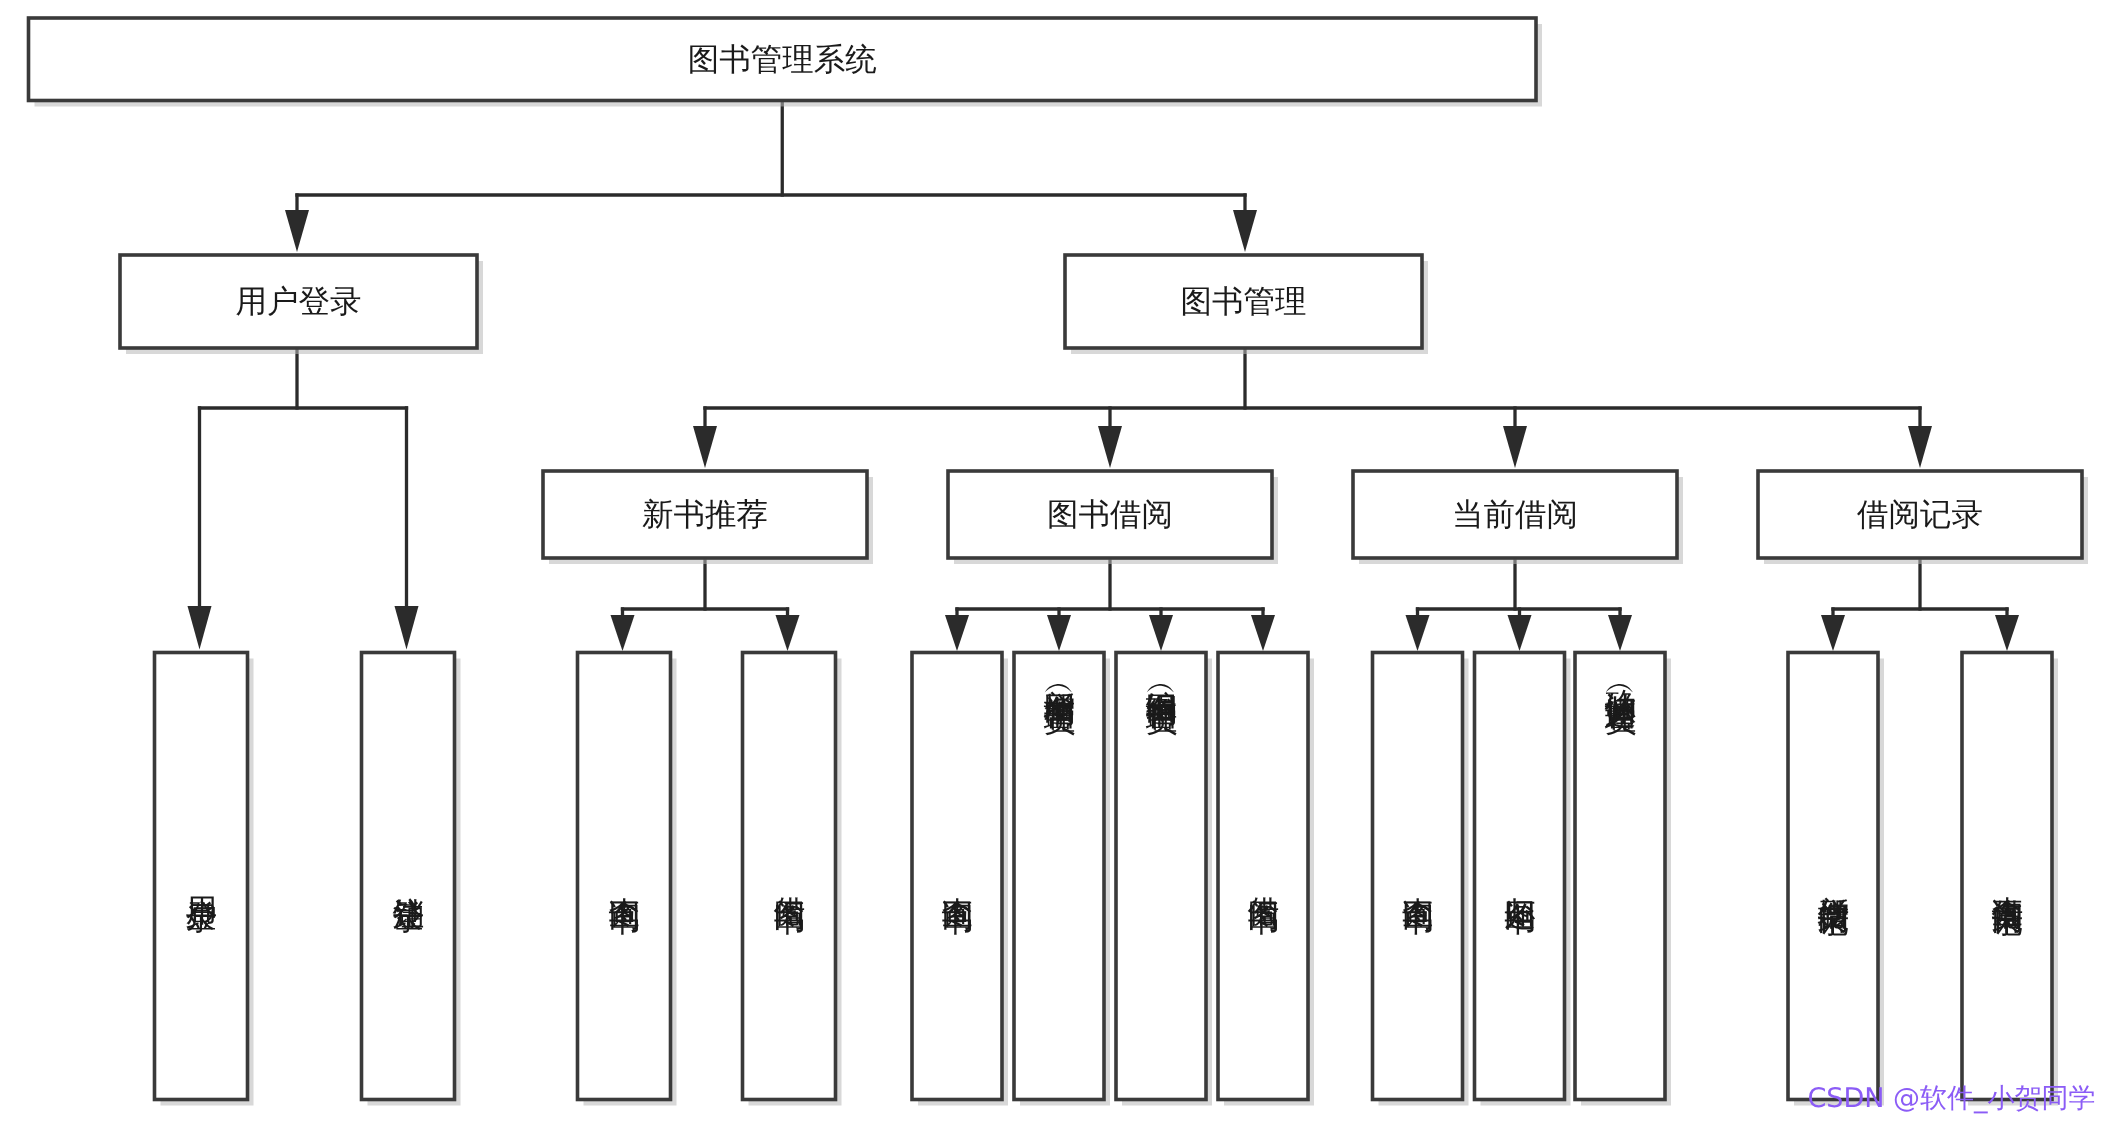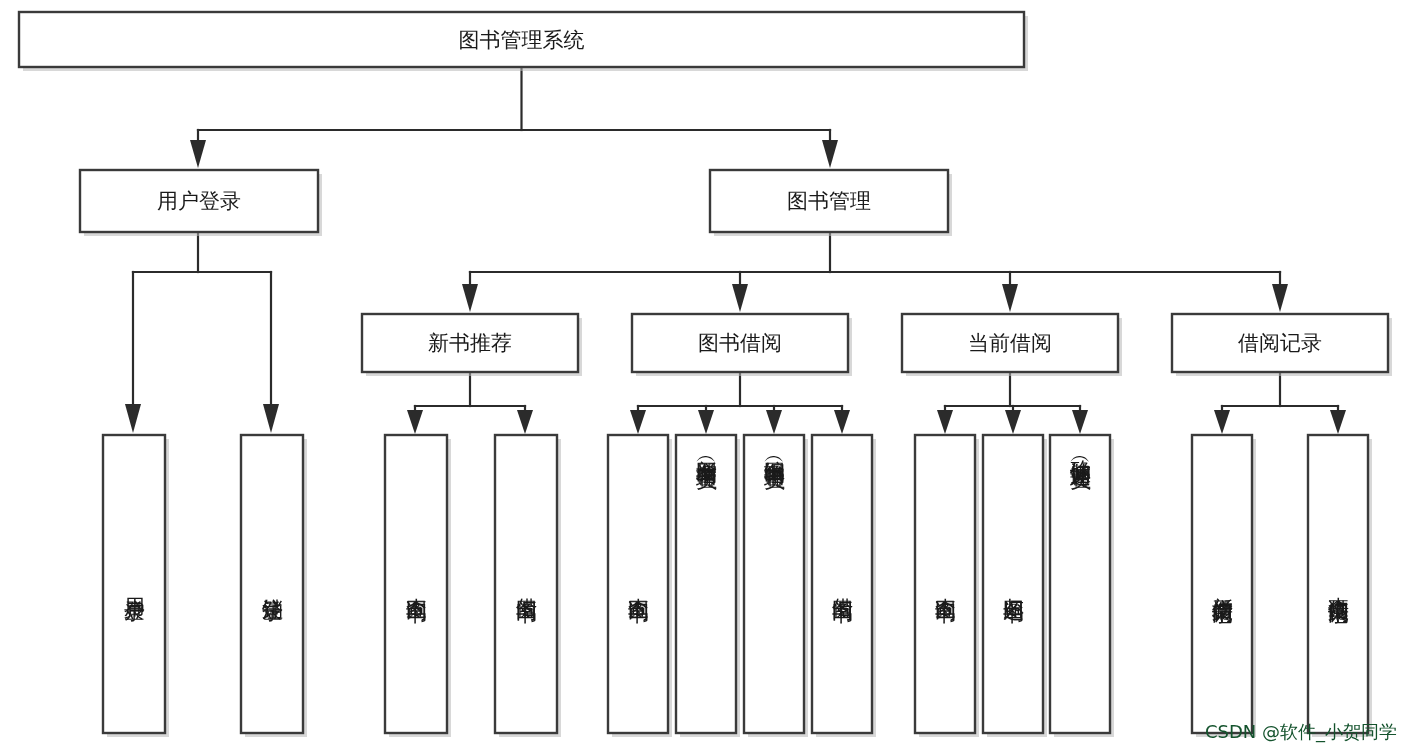--- a/index.html
+++ b/index.html
@@ -69,21 +69,21 @@
   }
   .vlabel.top-aligned {
     justify-content: flex-start;
   }
   .watermark {
     position: absolute;
     right: 8px;
     bottom: 3px;
     font-family: "DejaVu Sans", "Liberation Sans", sans-serif;
     font-size: 18px;
-    color: #14532d;
+    color: #8b5cf6;
     white-space: nowrap;
   }
 </style>
 </head>
 <body>
 
 <div id="diagram-root">
 
   <svg id="tree-svg" viewBox="0 0 1405 747">
     <defs></defs>

